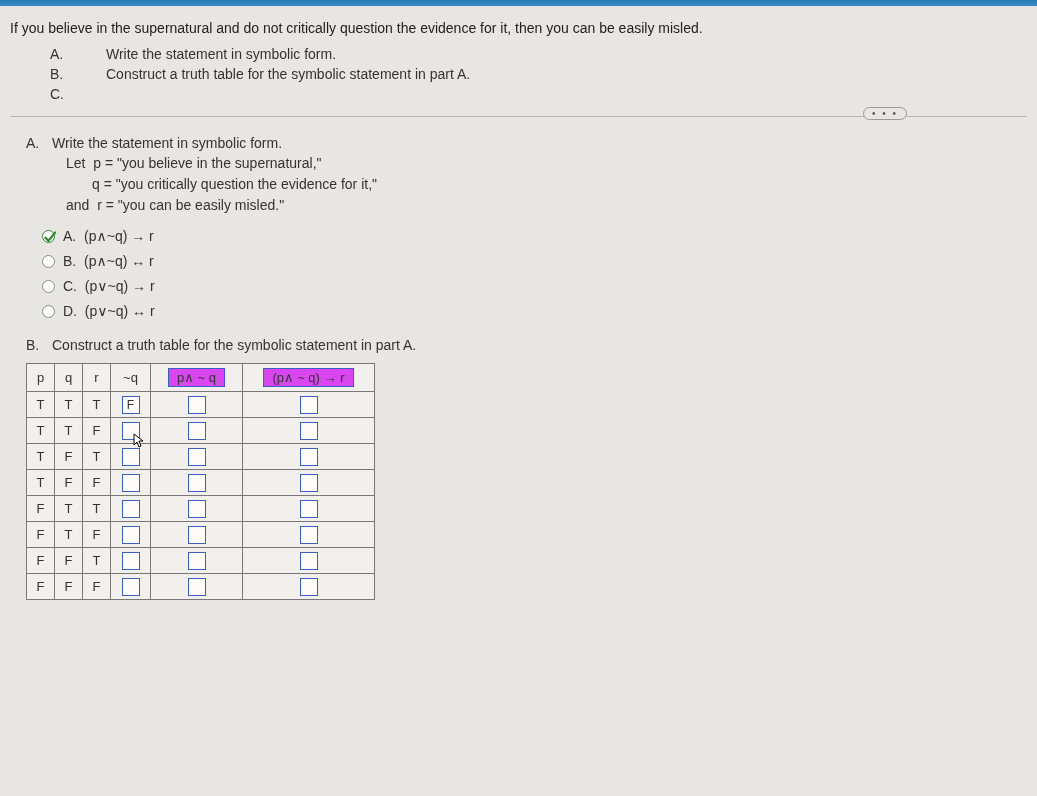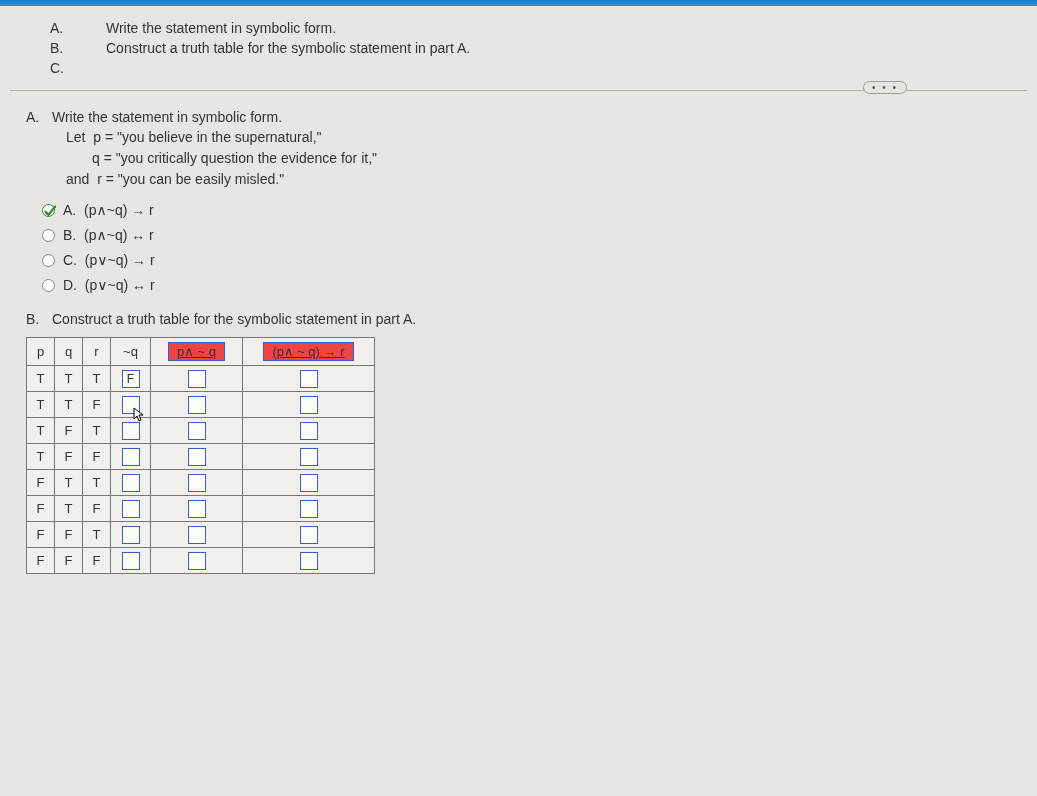--- a/index.html
+++ b/index.html
@@ -60,21 +60,21 @@
     font-size: 13px;
   }
   table.tt th { padding: 4px 6px; height: 28px; }
   table.tt td { height: 26px; }
   .c-p, .c-q, .c-r { width: 28px; }
   .c-nq { width: 40px; }
   .c-pnq { width: 92px; }
   .c-imp { width: 132px; }
   .hd-box {
     display: inline-block; border: 1px solid #3a5fc4;
-    padding: 1px 8px; background: #ef4444; text-decoration: underline;
+    padding: 1px 8px; background: #d946ef;
   }
   .inp {
     display: inline-block;
     width: 18px; height: 18px;
     border: 1px solid #3a5fc4;
     background: #fdfcf9;
     vertical-align: middle;
     cursor: text;
   }
   .inp.filled {
@@ -87,20 +87,21 @@
     width: 12px; height: 14px;
   }
 </style>
 </head>
 <body>
 
 <div class="topbar"></div>
 
 <div class="content">
 
+  <div class="q-main">If you believe in the supernatural and do not critically question the evidence for it, then you can be easily misled.</div>
 
   <div class="parts-list">
     <div class="row">
       <span class="lbl">A.</span>
       <span>Write the statement in symbolic form.</span>
     </div>
     <div class="row">
       <span class="lbl">B.</span>
       <span>Construct a truth table for the symbolic statement in part A.</span>
     </div>

